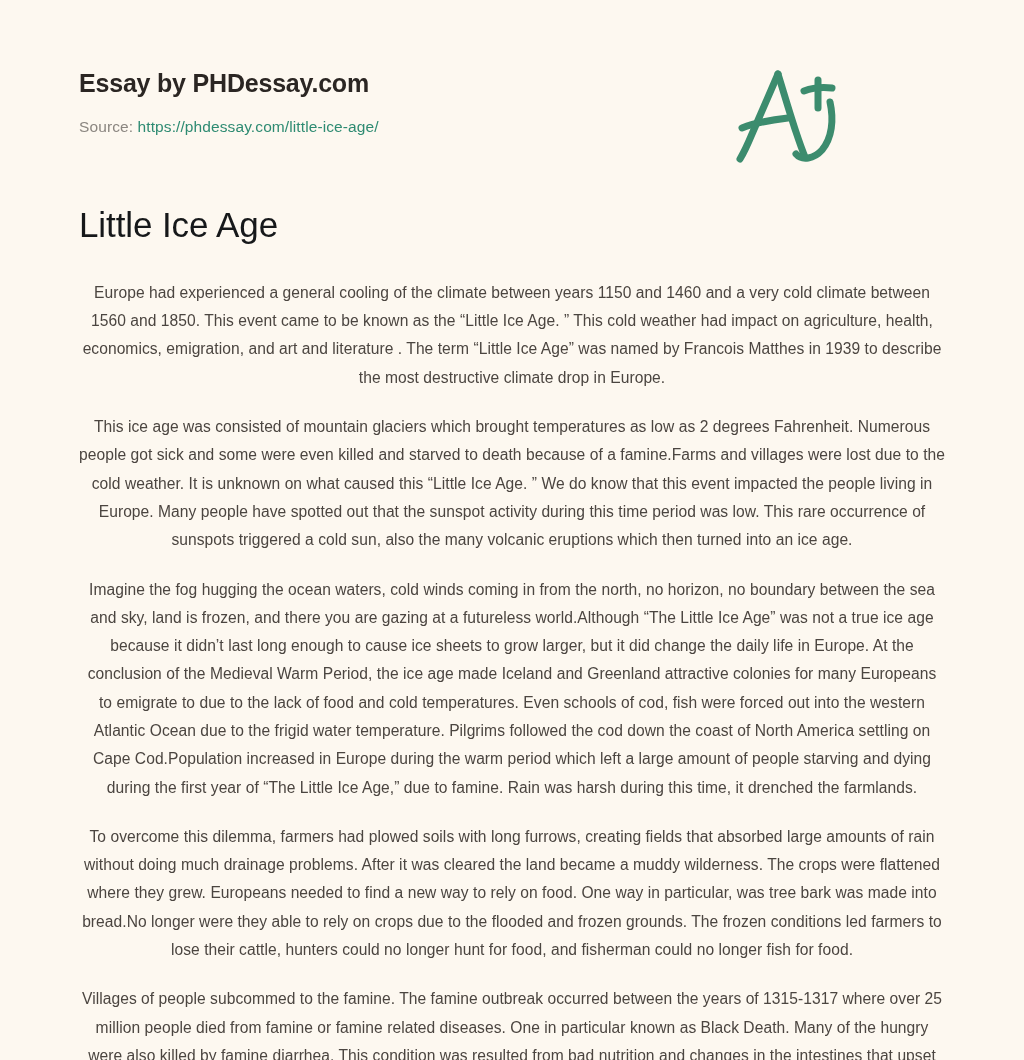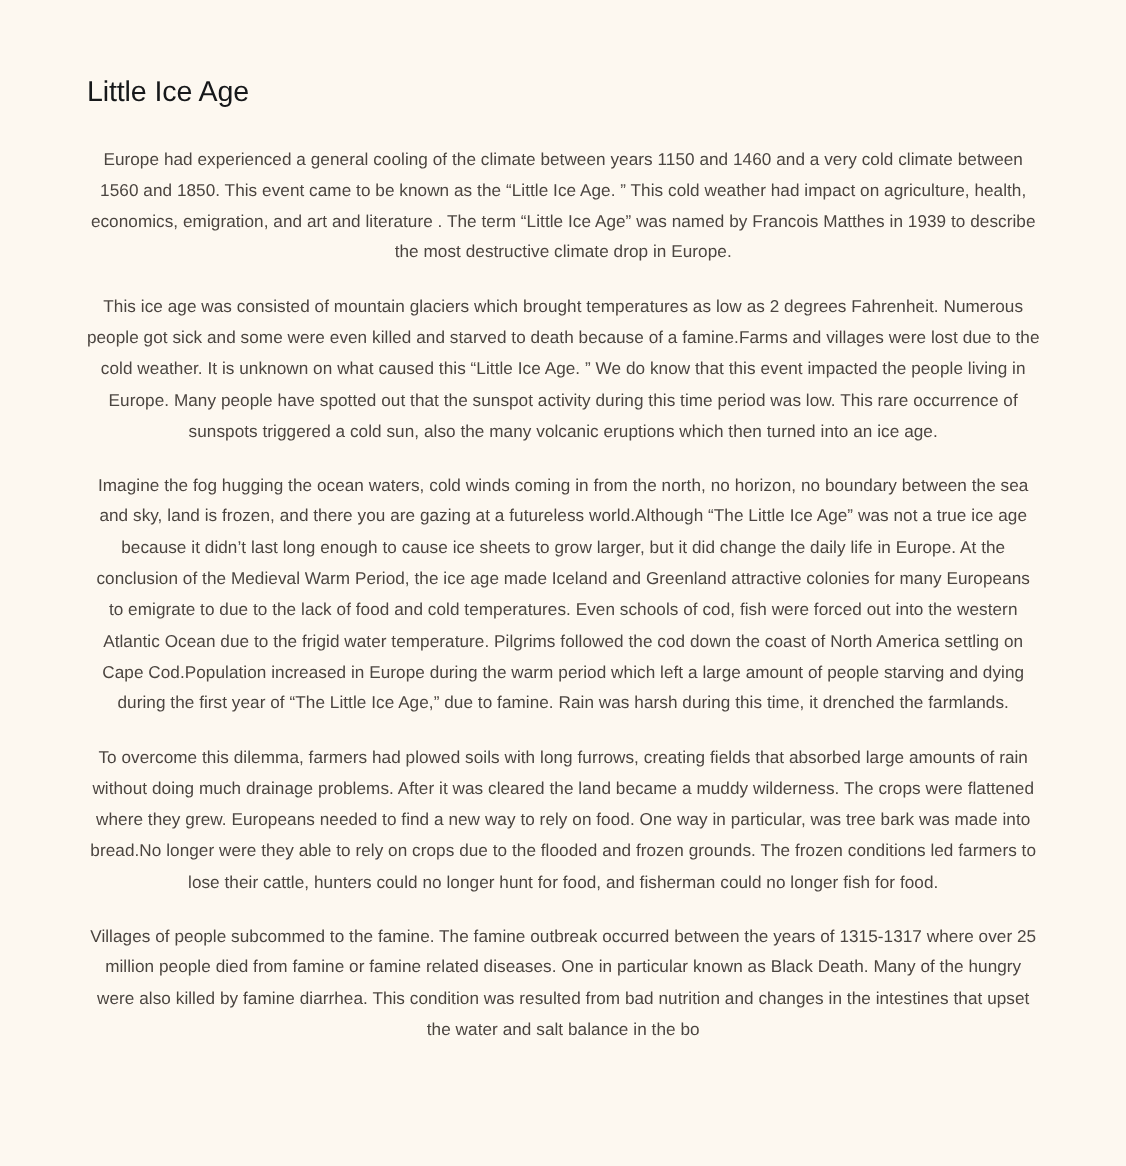--- a/index.html
+++ b/index.html
@@ -66,21 +66,21 @@
   .logo svg {
     display: block;
     width: 110px;
     height: 100px;
   }
 
   
   .doc-title {
     margin: 0;
     padding-top: 67px;
-    font-size: 26px;
+    font-size: 35px;
     font-weight: 400;
     color: #16181A;
     letter-spacing: -0.1px;
     line-height: 1.25;
   }
 
   
   .article {
     padding-top: 32px;
     width: 866px;
@@ -96,20 +96,46 @@
   }
   .article p:last-child {
     margin-bottom: 0;
   }
 </style>
 </head>
 <body>
 
 <div class="page">
 
+  <div class="masthead">
+
+    <div class="brand-line">Essay by PHDessay.com</div>
+
+    <div class="source-line">
+      <span class="source-label">Source:</span>
+      <a class="source-url" href="#">https://phdessay.com/little-ice-age/</a>
+    </div>
+
+    <div class="logo">
+      <svg viewBox="0 0 110 100" xmlns="http://www.w3.org/2000/svg" fill="none" stroke="#3C8C6E" stroke-linecap="round" stroke-linejoin="round">
+
+        <path d="M48 8 C41 24, 30 50, 22 68 C17 80, 13 88, 10 93" stroke-width="7"></path>
+
+        <path d="M48 8 C53 24, 60 48, 66 66 C70 78, 73 86, 75 91" stroke-width="7"></path>
+
+        <path d="M12 62 C22 58, 40 54, 58 52" stroke-width="7"></path>
+
+        <path d="M88 14 L88 42" stroke-width="7"></path>
+
+        <path d="M74 25 C82 22, 94 21, 102 22" stroke-width="7"></path>
+
+        <path d="M100 36 C104 54, 102 72, 92 84 C84 93, 72 95, 66 88" stroke-width="7"></path>
+      </svg>
+    </div>
+  </div>
 
   <h1 class="doc-title">Little Ice Age</h1>
 
   <div class="article">
     <p>Europe had experienced a general cooling of the climate between years 1150 and 1460 and a very cold climate between 1560 and 1850. This event came to be known as the “Little Ice Age. ” This cold weather had impact on agriculture, health, economics, emigration, and art and literature . The term “Little Ice Age” was named by Francois Matthes in 1939 to describe the most destructive climate drop in Europe.</p>
     <p>This ice age was consisted of mountain glaciers which brought temperatures as low as 2 degrees Fahrenheit. Numerous people got sick and some were even killed and starved to death because of a famine.Farms and villages were lost due to the cold weather. It is unknown on what caused this “Little Ice Age. ” We do know that this event impacted the people living in Europe. Many people have spotted out that the sunspot activity during this time period was low. This rare occurrence of sunspots triggered a cold sun, also the many volcanic eruptions which then turned into an ice age.</p>
     <p>Imagine the fog hugging the ocean waters, cold winds coming in from the north, no horizon, no boundary between the sea and sky, land is frozen, and there you are gazing at a futureless world.Although “The Little Ice Age” was not a true ice age because it didn’t last long enough to cause ice sheets to grow larger, but it did change the daily life in Europe. At the conclusion of the Medieval Warm Period, the ice age made Iceland and Greenland attractive colonies for many Europeans to emigrate to due to the lack of food and cold temperatures. Even schools of cod, fish were forced out into the western Atlantic Ocean due to the frigid water temperature. Pilgrims followed the cod down the coast of North America settling on Cape Cod.Population increased in Europe during the warm period which left a large amount of people starving and dying during the first year of “The Little Ice Age,” due to famine. Rain was harsh during this time, it drenched the farmlands.</p>
     <p>To overcome this dilemma, farmers had plowed soils with long furrows, creating fields that absorbed large amounts of rain without doing much drainage problems. After it was cleared the land became a muddy wilderness. The crops were flattened where they grew. Europeans needed to find a new way to rely on food. One way in particular, was tree bark was made into bread.No longer were they able to rely on crops due to the flooded and frozen grounds. The frozen conditions led farmers to lose their cattle, hunters could no longer hunt for food, and fisherman could no longer fish for food.</p>
     <p>Villages of people subcommed to the famine. The famine outbreak occurred between the years of 1315-1317 where over 25 million people died from famine or famine related diseases. One in particular known as Black Death. Many of the hungry were also killed by famine diarrhea. This condition was resulted from bad nutrition and changes in the intestines that upset the water and salt balance in the bo</p>
   </div>

